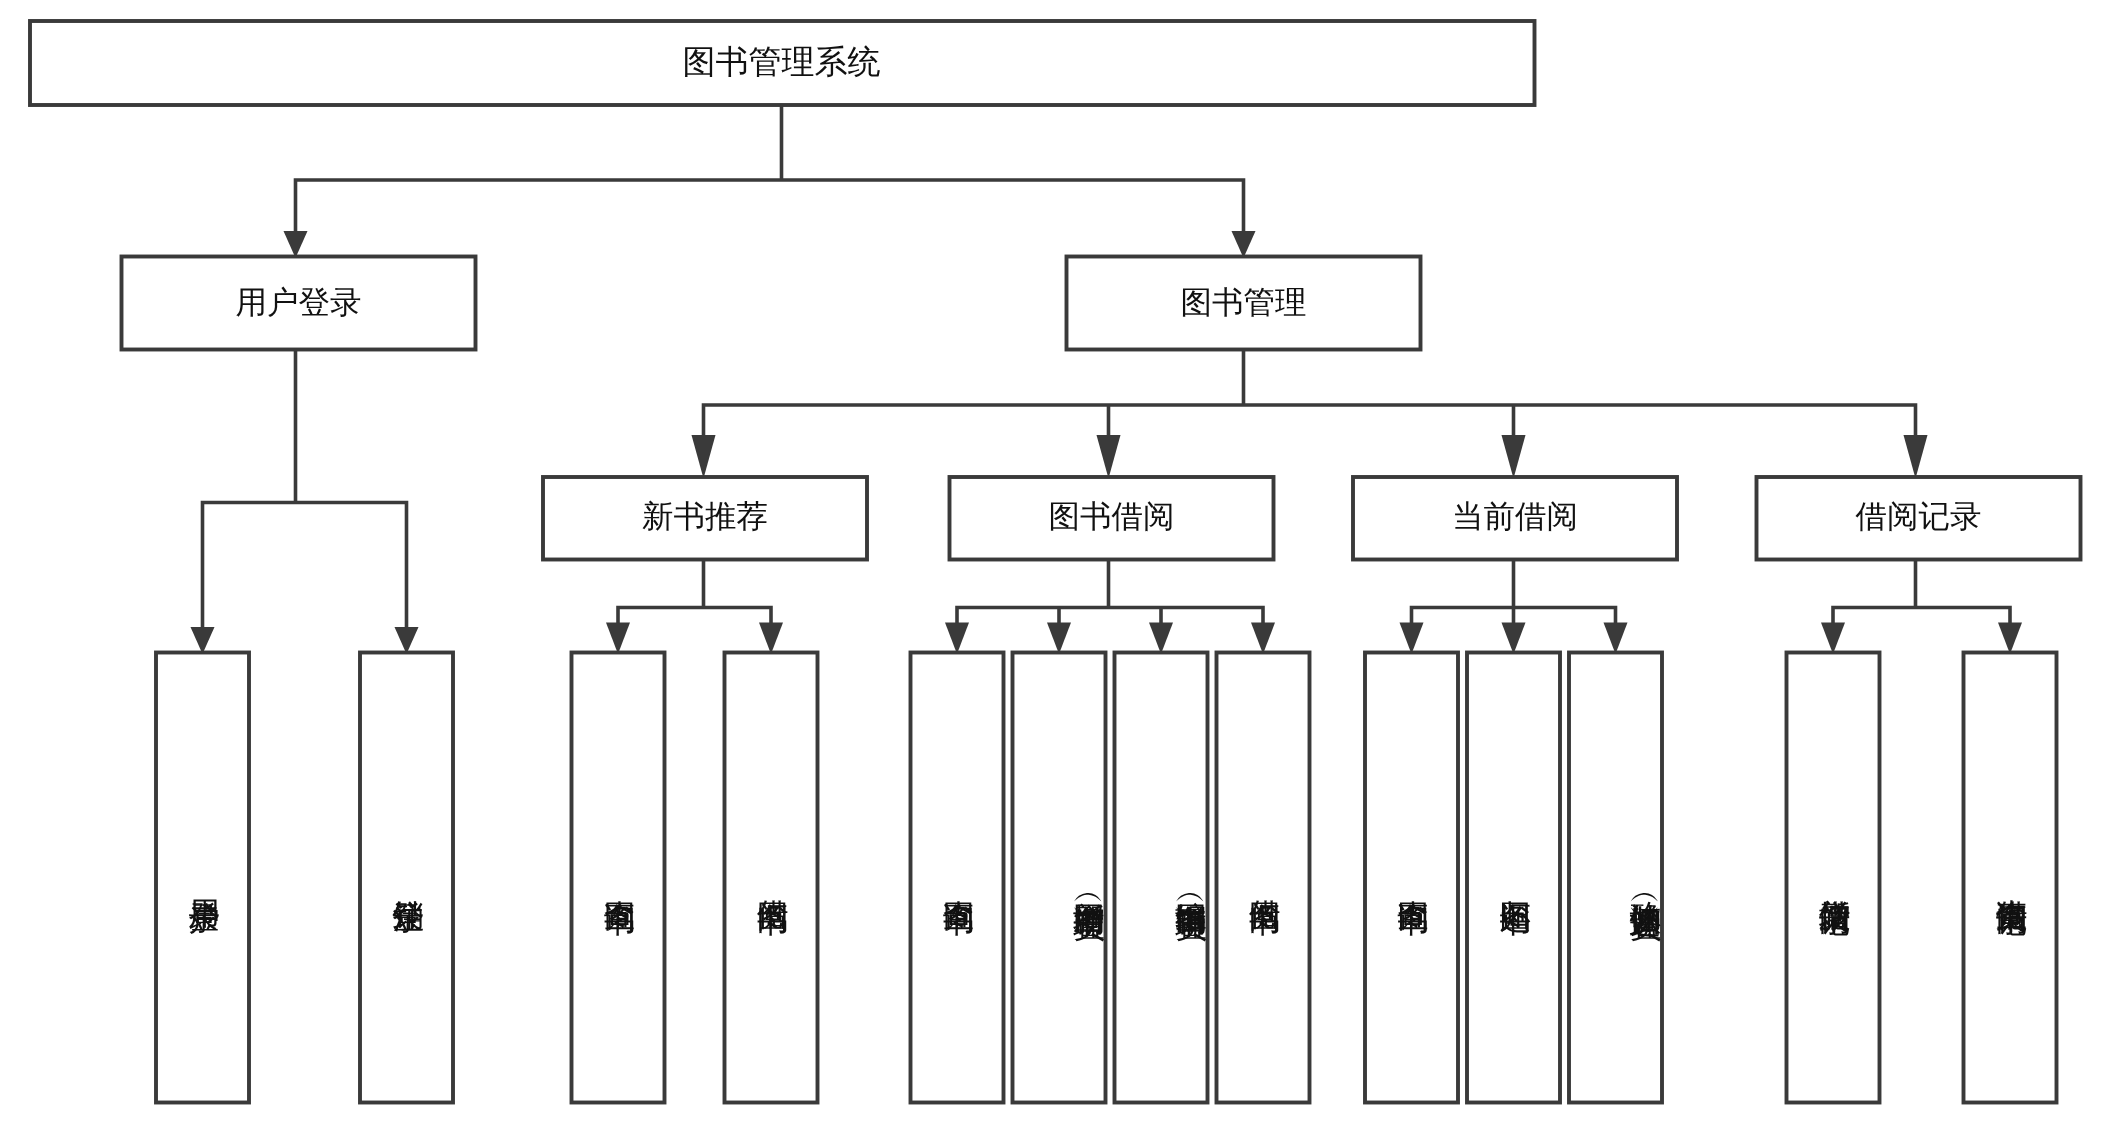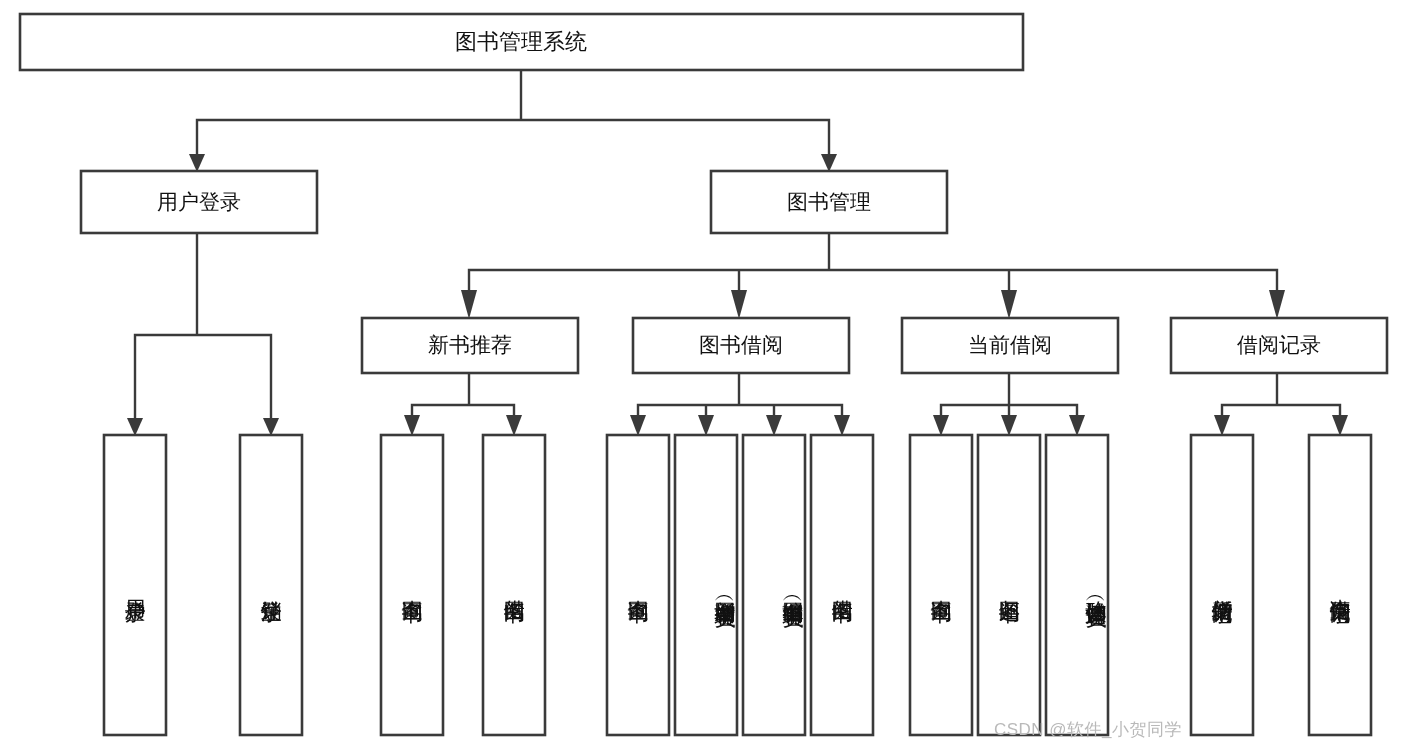--- a/index.html
+++ b/index.html
@@ -208,15 +208,14 @@
   <div class="vlabel" style="left:743px; top:435px; width:62px; height:300px; display:flex; align-items:flex-start; justify-content:center; padding-top:6px; box-sizing:border-box;">编辑图书（管理员）</div>
   <div class="vlabel" style="left:811px; top:435px; width:62px; height:300px; display:flex; align-items:center; justify-content:center;">借阅图书</div>
 
   <div class="vlabel" style="left:910px; top:435px; width:62px; height:300px; display:flex; align-items:center; justify-content:center;">查询图书</div>
   <div class="vlabel" style="left:978px; top:435px; width:62px; height:300px; display:flex; align-items:center; justify-content:center;">归还图书</div>
   <div class="vlabel" style="left:1046px; top:435px; width:62px; height:300px; display:flex; align-items:flex-start; justify-content:center; padding-top:6px; box-sizing:border-box;">确认归还（管理员）</div>
 
   <div class="vlabel" style="left:1191px; top:435px; width:62px; height:300px; display:flex; align-items:center; justify-content:center;">新增借阅记录</div>
   <div class="vlabel" style="left:1309px; top:435px; width:62px; height:300px; display:flex; align-items:center; justify-content:center;">查询借阅记录</div>
 
-  <div class="watermark">CSDN @软件_小贺同学</div>
 
 </div>
 
 </body></html>

